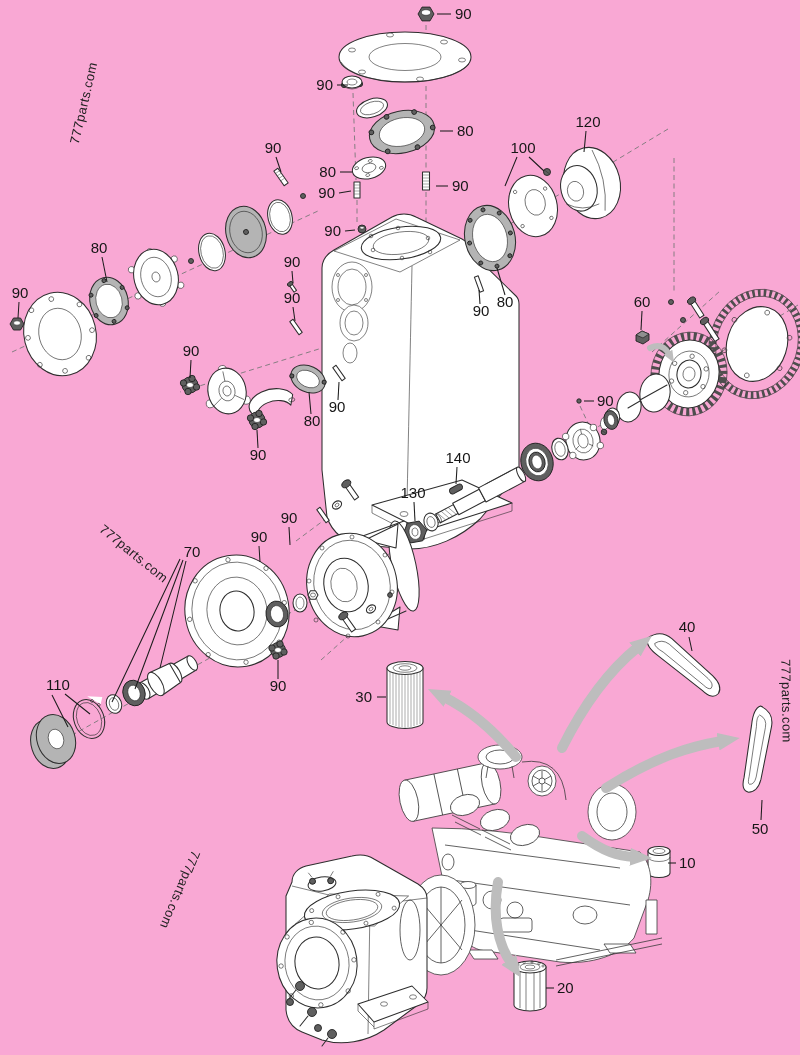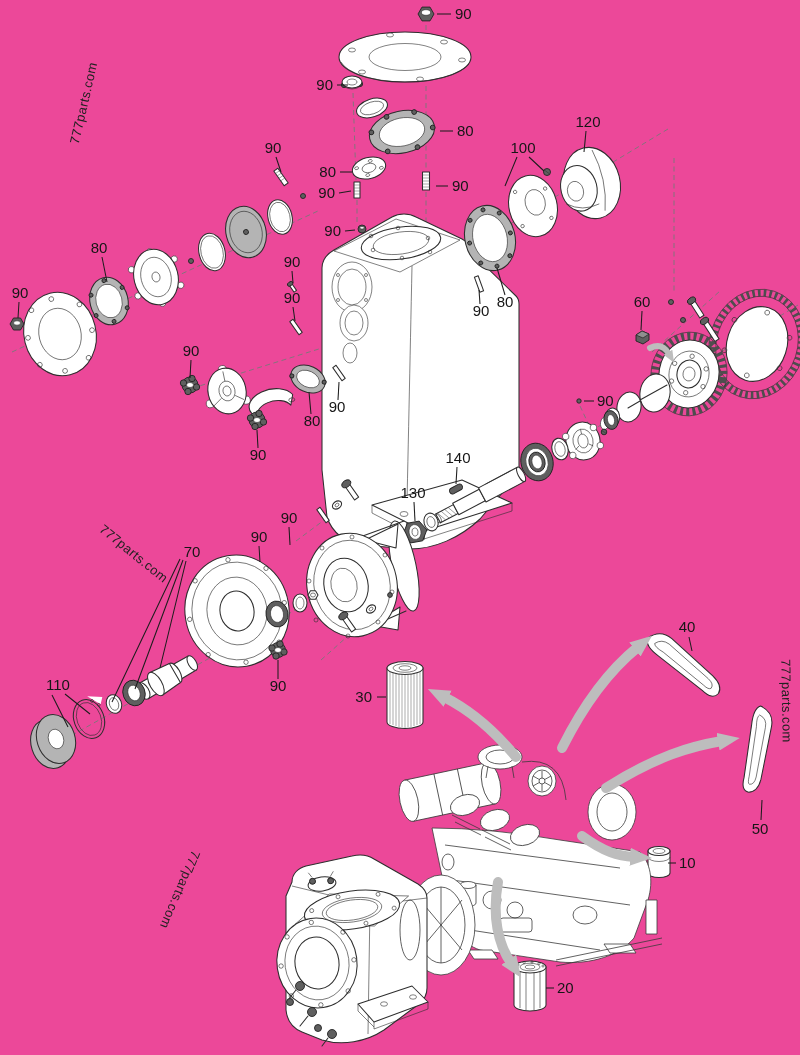--- a/index.html
+++ b/index.html
@@ -1,16 +1,16 @@
 <!DOCTYPE html>
 <html><head>
 <meta charset="utf-8">
 <style>
   html,body{margin:0;padding:0;background:#fff;}
-  #stage{width:800px;height:1055px;position:relative;background:#ec4899;}
+  #stage{width:800px;height:1055px;position:relative;background:#f9a8d4;}
   svg{display:block;}
   .o{stroke:#2e2e2e;stroke-width:1.05;fill:none;stroke-linejoin:round;stroke-linecap:round}
   .w{fill:#fff;stroke:#2e2e2e;stroke-width:1.05;stroke-linejoin:round}
   .t{stroke:#2e2e2e;stroke-width:.6;fill:none}
   .wt{fill:#fff;stroke:#2e2e2e;stroke-width:.6}
   .g{fill:#b4b4b4;stroke:#2e2e2e;stroke-width:1.05}
   .d{fill:#5f5f5f;stroke:#222;stroke-width:.9}
   .dash{fill:none;stroke:#787878;stroke-width:.9;stroke-dasharray:5 3.5}
   .lead{fill:none;stroke:#1d1d1d;stroke-width:1.05}
   .arrow{fill:none;stroke:#bdbdbd;stroke-width:10;stroke-linecap:round}

